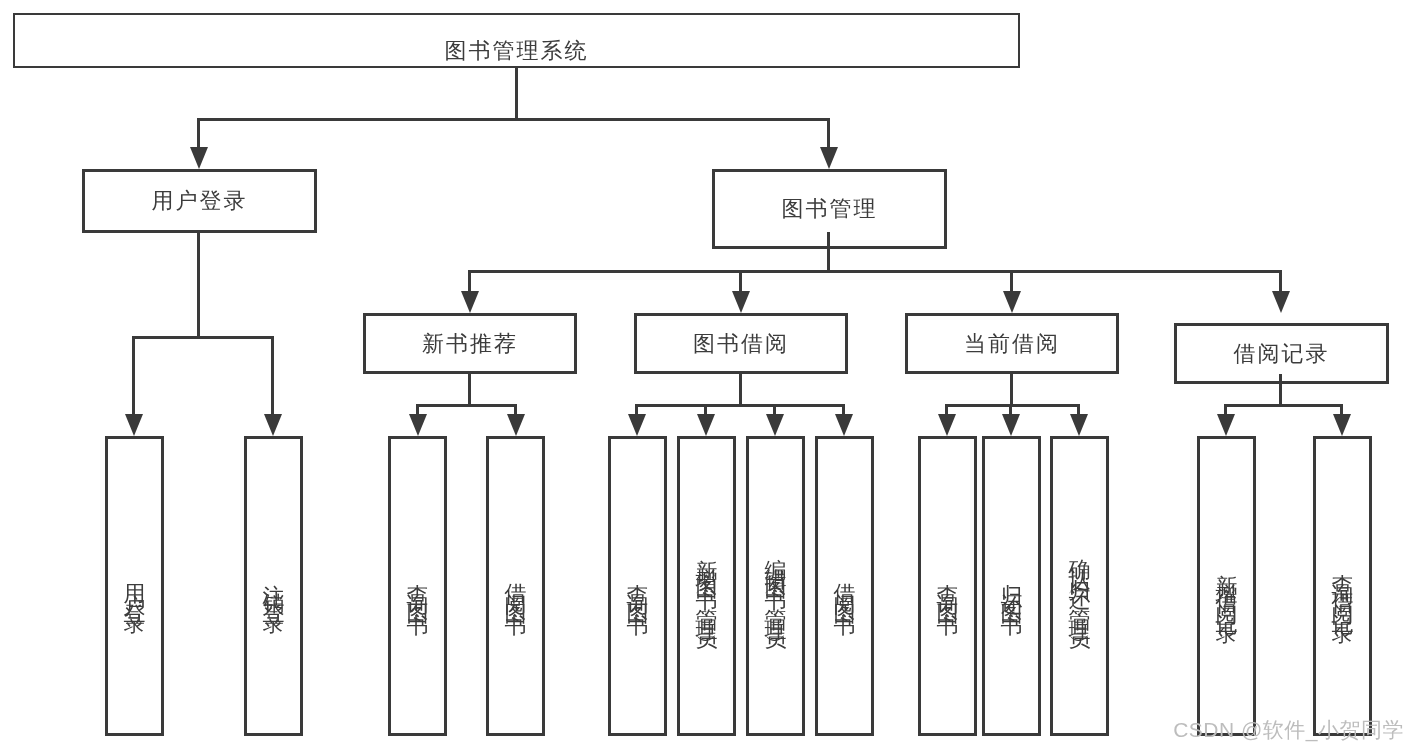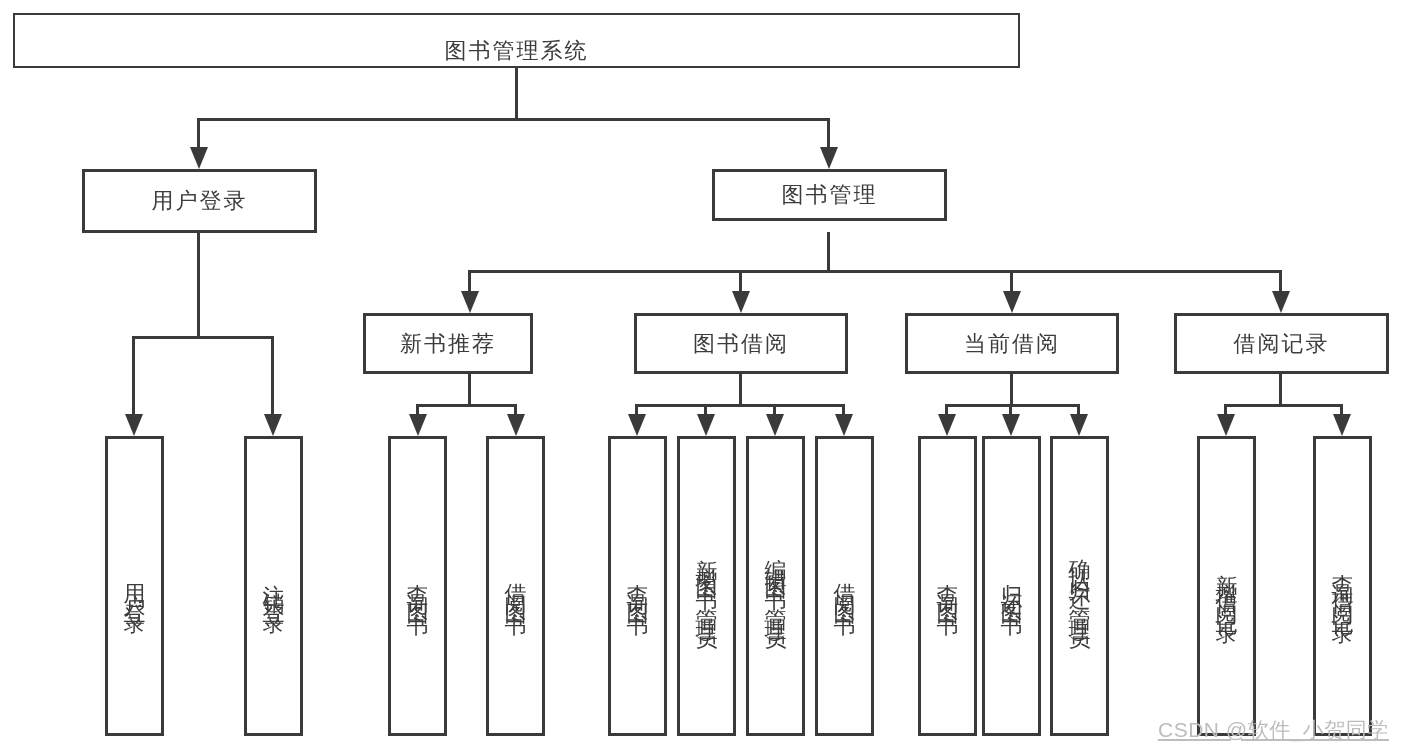--- a/index.html
+++ b/index.html
@@ -61,24 +61,23 @@
     border-top: 22px solid var(--line);
   }
   .watermark {
     position: absolute;
     left: 1158px;
     top: 716px;
     width: 246px;
     font-size: 21px;
     color: var(--watermark);
     letter-spacing: 0.5px;
-    text-align: left;
+    text-align: right;
     z-index: 5;
     white-space: nowrap;
-    text-decoration: underline;
   }
 </style>
 </head>
 <body>
 
 <div class="stage">
 
   <div class="box root" style="left:13px; top:13px; width:1007px; height:55px;">
     <span>图书管理系统</span>
   </div>
@@ -86,21 +85,21 @@
   <div class="vln" style="left:515px; top:67px; height:53px;"></div>
   <div class="hln" style="left:198px; top:118px; width:632px;"></div>
   <div class="vln" style="left:197px; top:118px; height:32px;"></div>
   <div class="vln" style="left:827px; top:118px; height:32px;"></div>
   <div class="arr" style="left:190px; top:147px;"></div>
   <div class="arr" style="left:820px; top:147px;"></div>
 
   <div class="box" style="left:82px; top:169px; width:235px; height:64px;">
     <span>用户登录</span>
   </div>
-  <div class="box" style="left:712px; top:169px; width:235px; height:52px;">
+  <div class="box" style="left:712px; top:169px; width:235px; height:80px;">
     <span>图书管理</span>
   </div>
 
   <div class="vln" style="left:197px; top:232px; height:105px;"></div>
   <div class="hln" style="left:132px; top:336px; width:142px;"></div>
   <div class="vln" style="left:132px; top:336px; height:80px;"></div>
   <div class="vln" style="left:271px; top:336px; height:80px;"></div>
   <div class="arr" style="left:125px; top:414px;"></div>
   <div class="arr" style="left:264px; top:414px;"></div>
 
@@ -108,30 +107,30 @@
   <div class="hln" style="left:468px; top:270px; width:814px;"></div>
   <div class="vln" style="left:468px; top:270px; height:26px;"></div>
   <div class="vln" style="left:739px; top:270px; height:26px;"></div>
   <div class="vln" style="left:1010px; top:270px; height:26px;"></div>
   <div class="vln" style="left:1279px; top:270px; height:26px;"></div>
   <div class="arr" style="left:461px; top:291px;"></div>
   <div class="arr" style="left:732px; top:291px;"></div>
   <div class="arr" style="left:1003px; top:291px;"></div>
   <div class="arr" style="left:1272px; top:291px;"></div>
 
-  <div class="box" style="left:363px; top:313px; width:170px; height:61px;">
+  <div class="box" style="left:363px; top:313px; width:214px; height:61px;">
     <span>新书推荐</span>
   </div>
   <div class="box" style="left:905px; top:313px; width:214px; height:61px;">
     <span>当前借阅</span>
   </div>
   <div class="box" style="left:634px; top:313px; width:214px; height:61px;">
     <span>图书借阅</span>
   </div>
-  <div class="box" style="left:1174px; top:313px; width:215px; height:61px;text-align:right;">
+  <div class="box" style="left:1174px; top:323px; width:215px; height:61px;text-align:right;">
     <span>借阅记录</span>
   </div>
 
   <div class="vln" style="left:468px; top:374px; height:32px;"></div>
   <div class="hln" style="left:416px; top:404px; width:101px;"></div>
   <div class="vln" style="left:416px; top:404px; height:14px;"></div>
   <div class="vln" style="left:514px; top:404px; height:14px;"></div>
   <div class="arr" style="left:409px; top:414px;"></div>
   <div class="arr" style="left:507px; top:414px;"></div>
 

